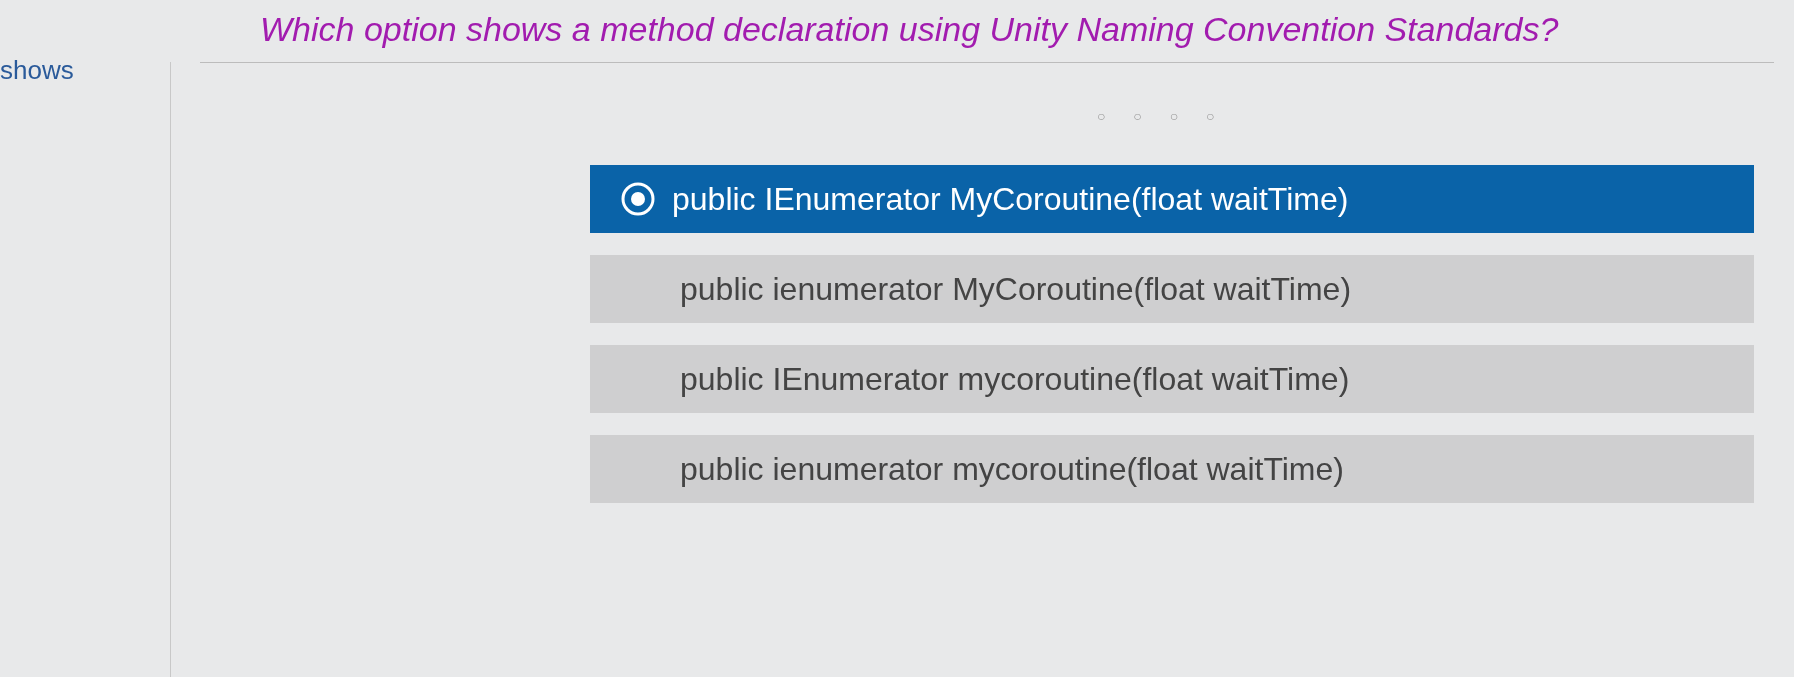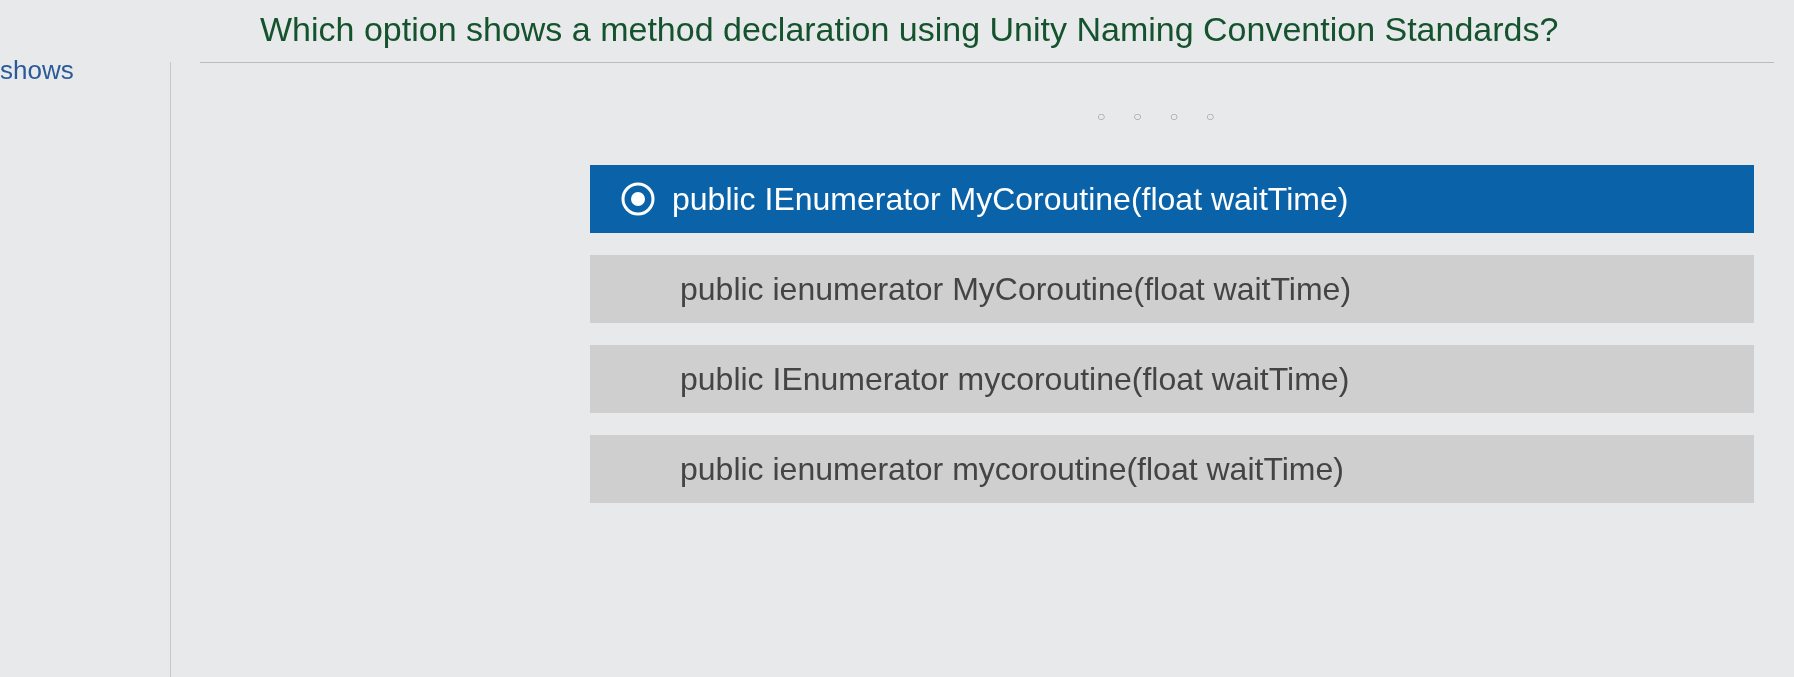--- a/index.html
+++ b/index.html
@@ -25,22 +25,23 @@
       font-weight: 400;
       text-align: left;
     }
     .question-header {
       position: absolute;
       left: 260px;
       top: 0;
       right: 40px;
       padding: 10px 0 20px 0;
       font-size: 34px;
-      color: #14532d;
+      color: #a21caf;
       font-weight: 400;
+      font-style: italic;
     }
     .divider {
       position: absolute;
       left: 200px;
       top: 62px;
       right: 20px;
       height: 1px;
       background: #bcbcbc;
     }
     .vertical-divider {

